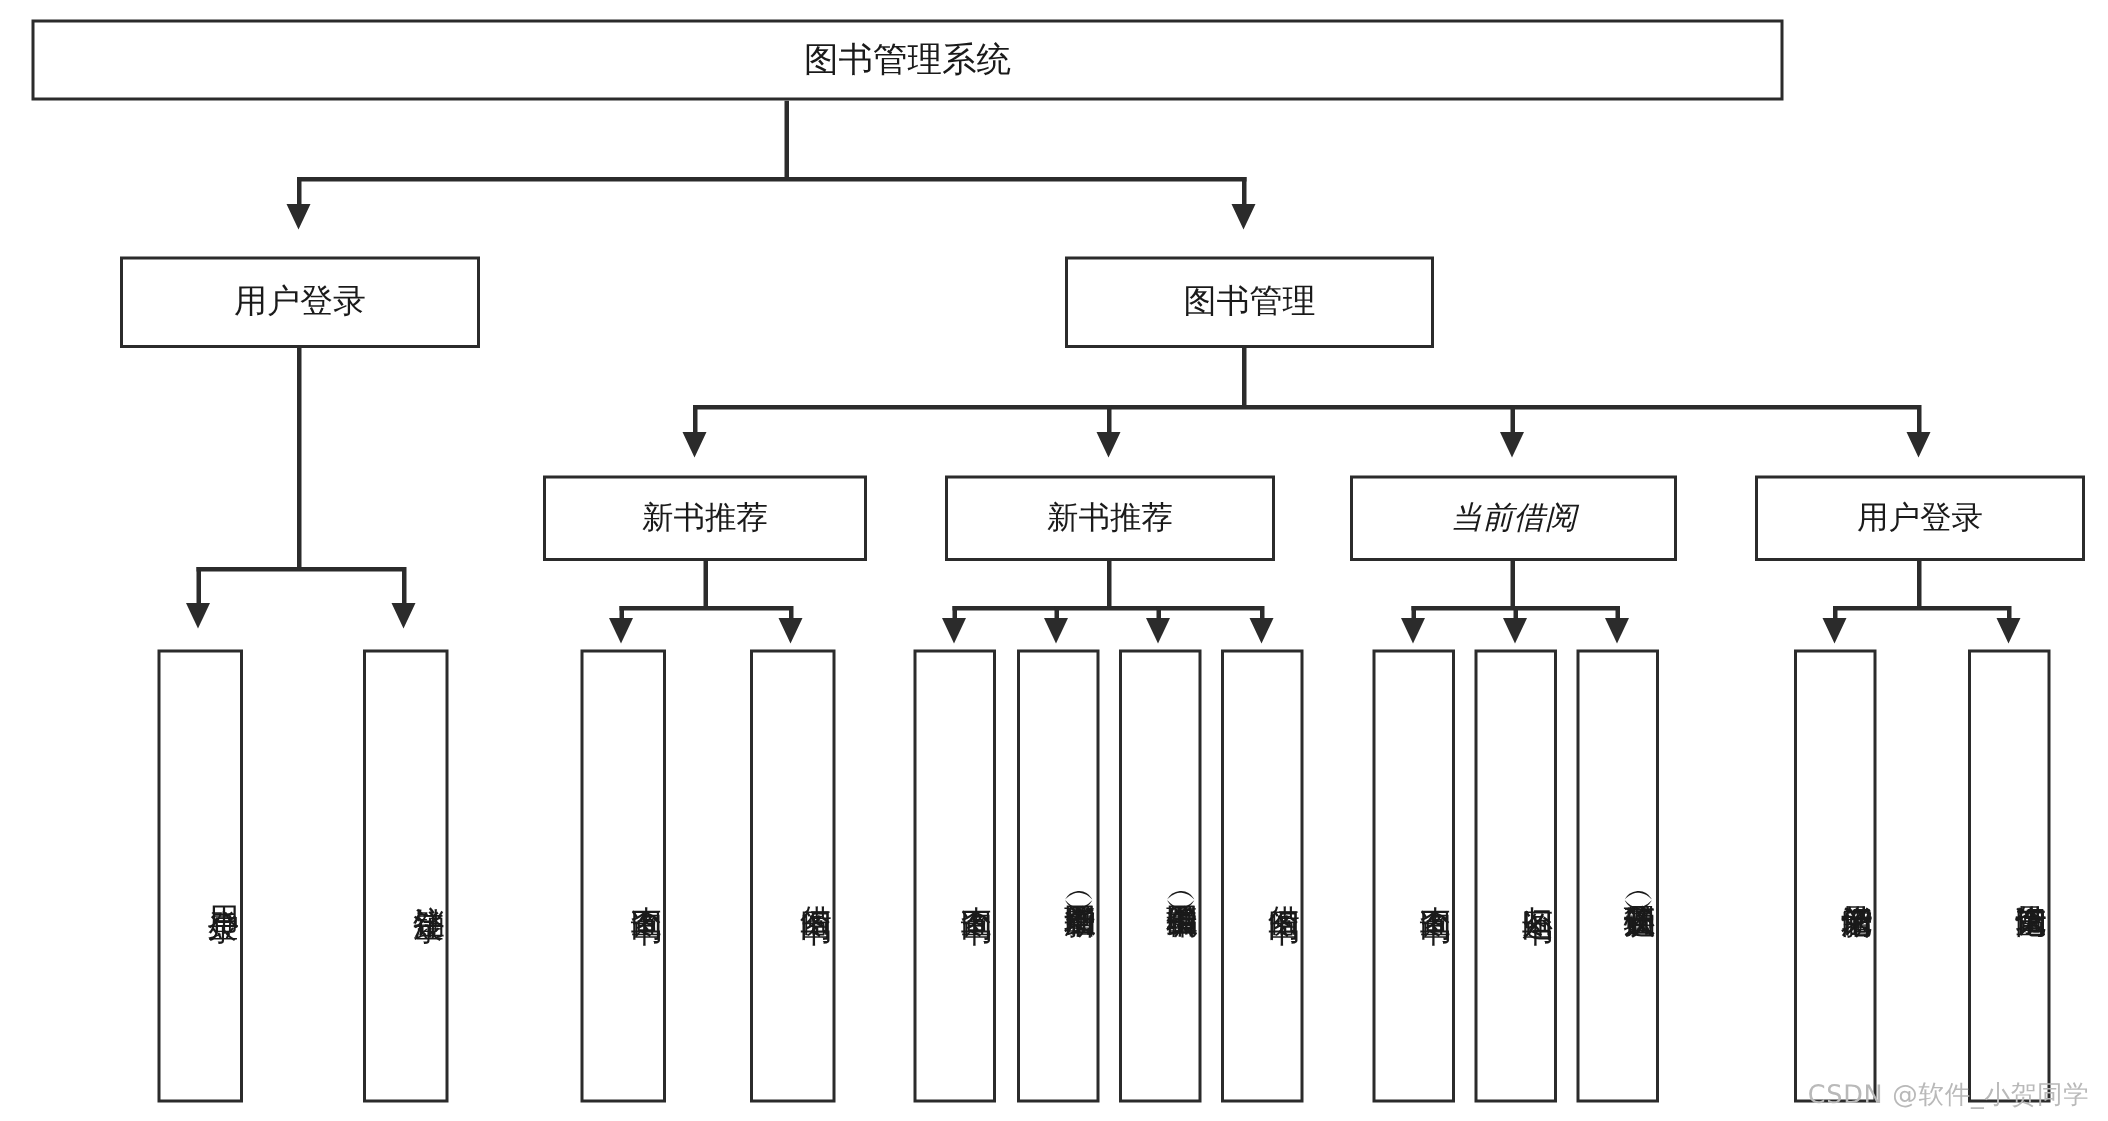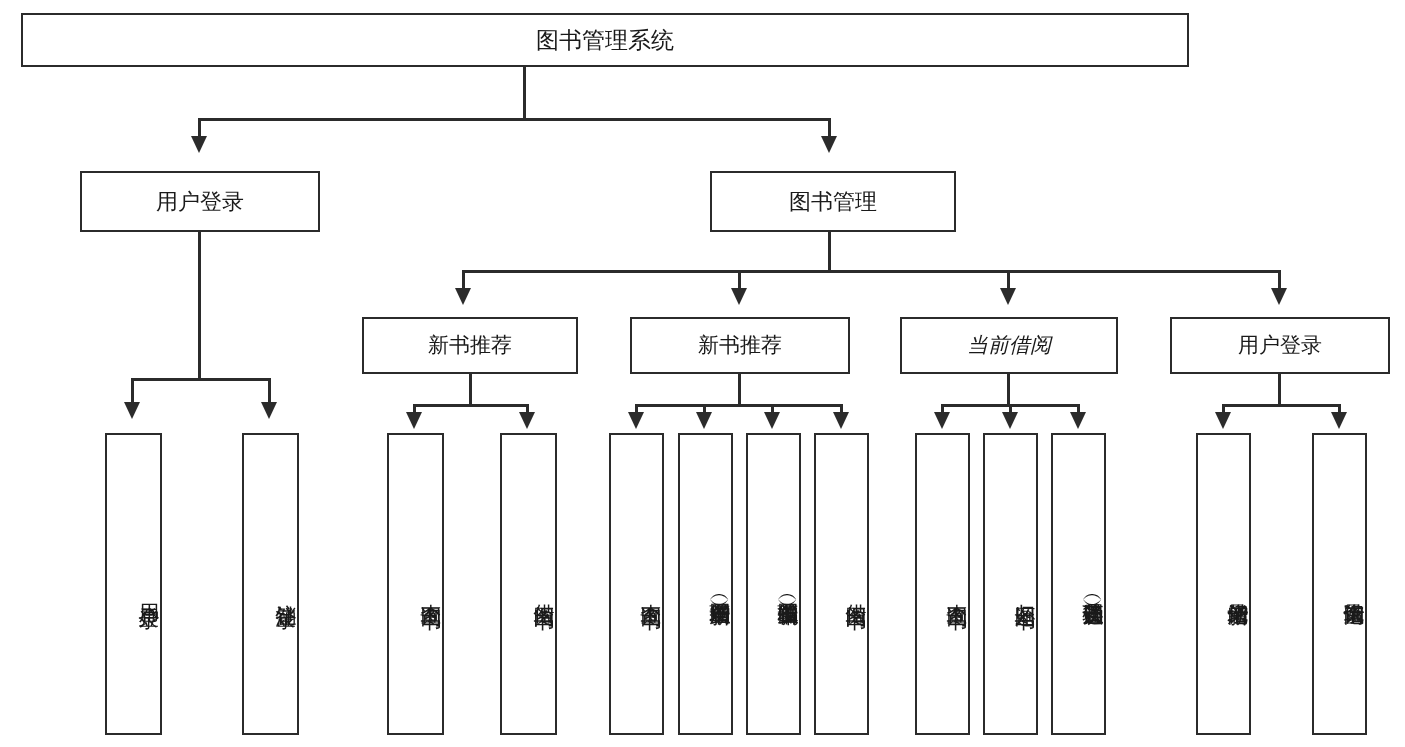--- a/index.html
+++ b/index.html
@@ -200,14 +200,15 @@
     <span class="lbl">确认归还（管理员）</span>
   </div>
 
   <div class="node leaf tight" style="left:1196px;top:433px;width:55px;height:302px;">
     <span class="lbl">新增借阅记录</span>
   </div>
   <div class="node leaf tight" style="left:1312px;top:433px;width:55px;height:302px;">
     <span class="lbl">查询借阅记录</span>
   </div>
 
+  <div id="watermark">CSDN @软件_小贺同学</div>
 
 </div>
 
 </body></html>

